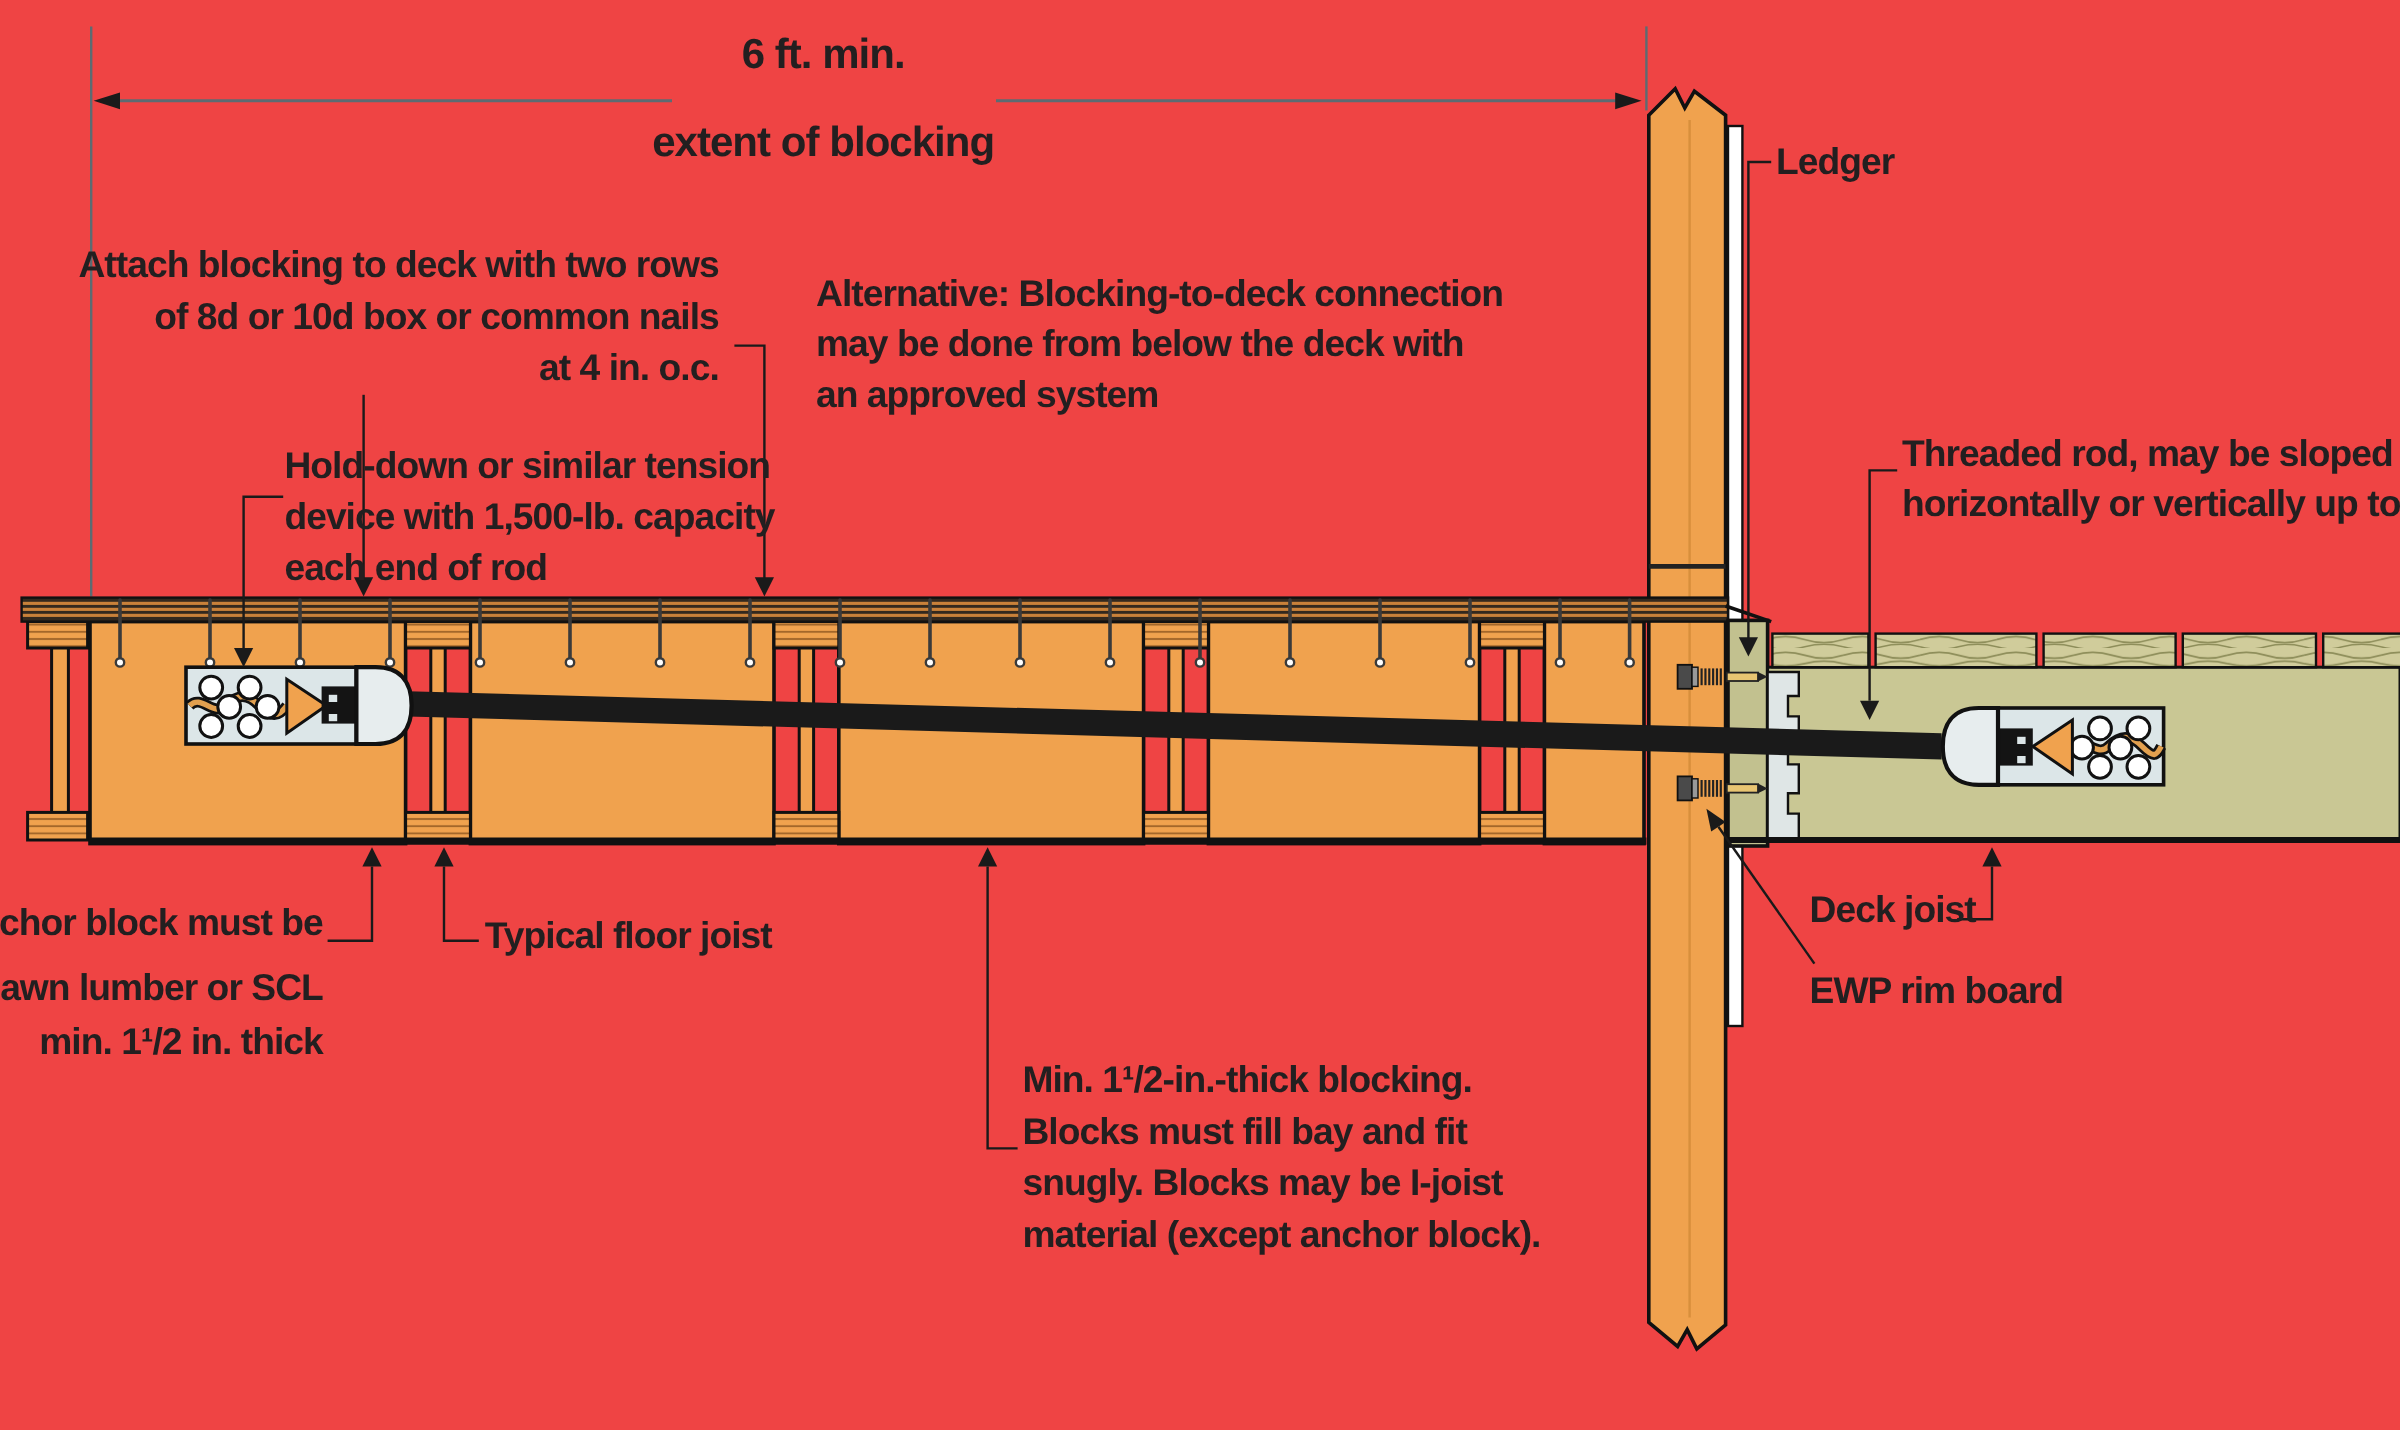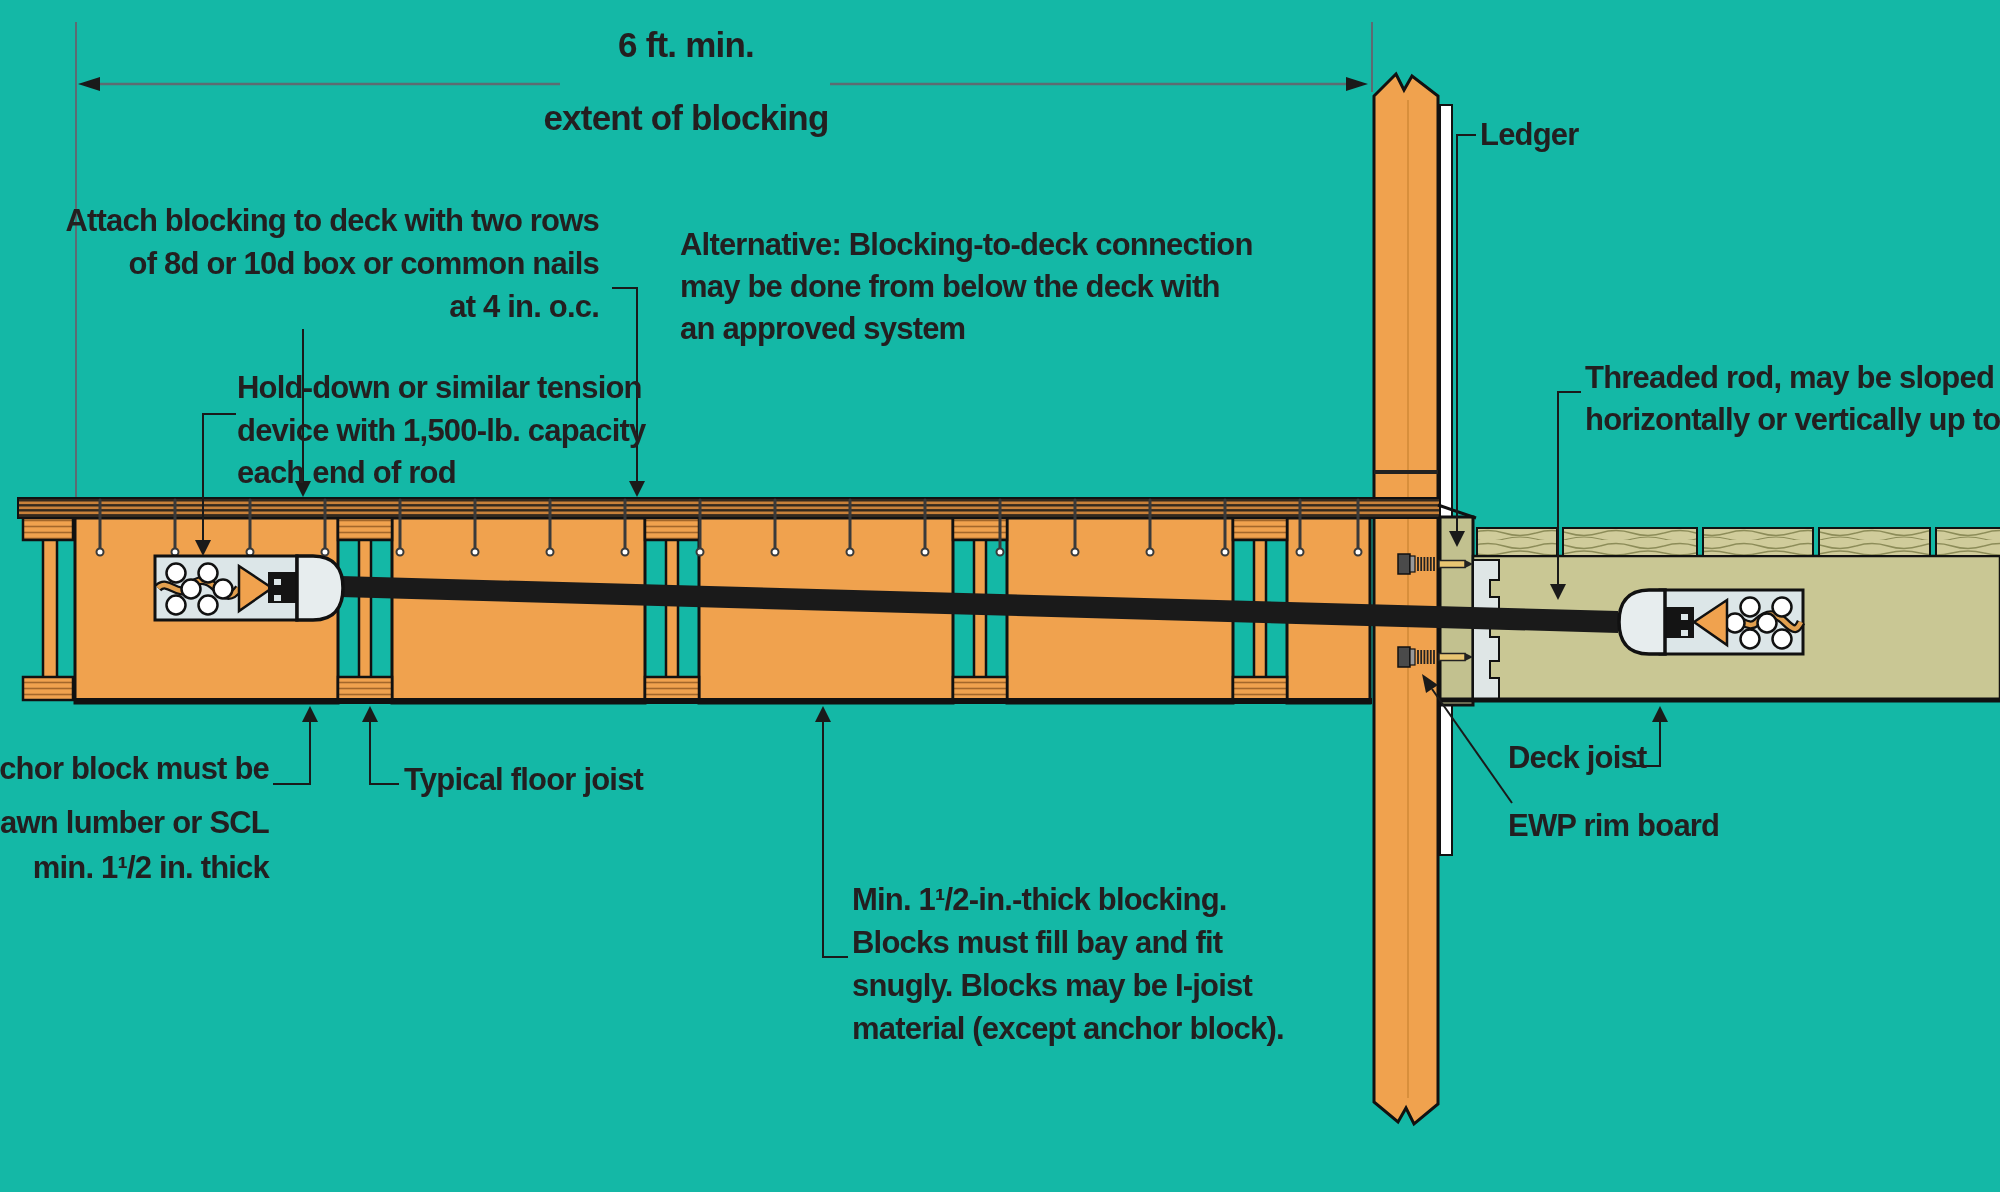--- a/index.html
+++ b/index.html
@@ -1,16 +1,16 @@
 <!DOCTYPE html>
 <html><head>
 <meta charset="utf-8">
 <style>
   html,body{margin:0;padding:0;background:#ffffff;}
-  .stage{position:relative;width:2000px;height:1192px;background:#14b8a6;overflow:hidden;}
+  .stage{position:relative;width:2000px;height:1192px;background:#ef4444;overflow:hidden;}
   svg text{
     font-family:"Liberation Sans",sans-serif;
     font-weight:700;
     letter-spacing:-0.8px;
     fill:#231F20;
   }
   svg .dim-text{font-size:35px;}
   svg .lbl{font-size:31px;}
 </style>
 </head>

